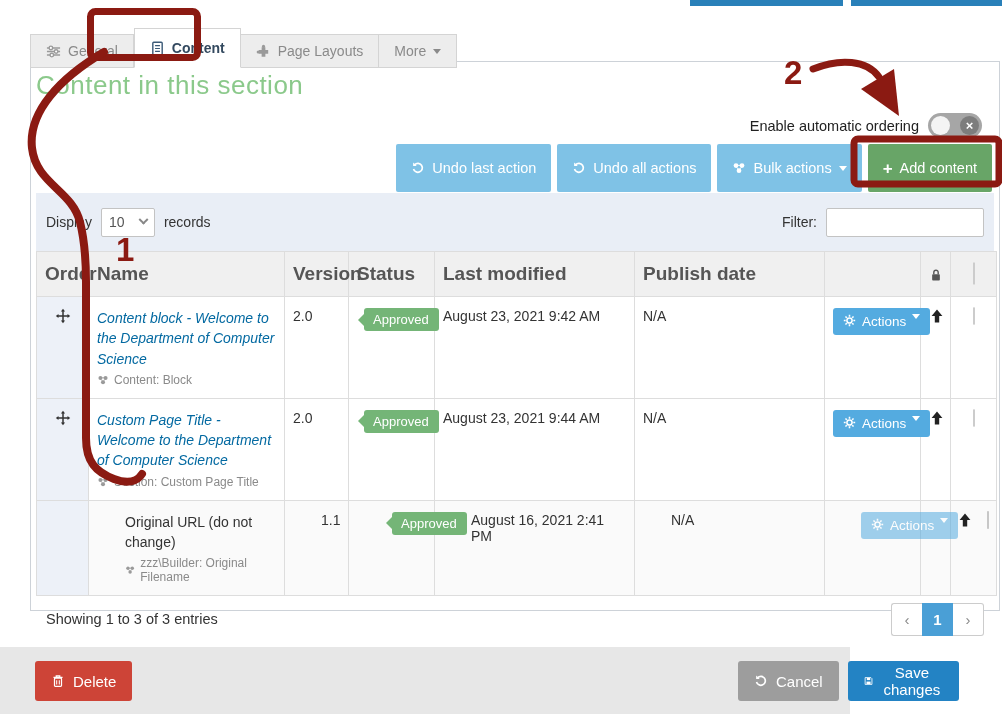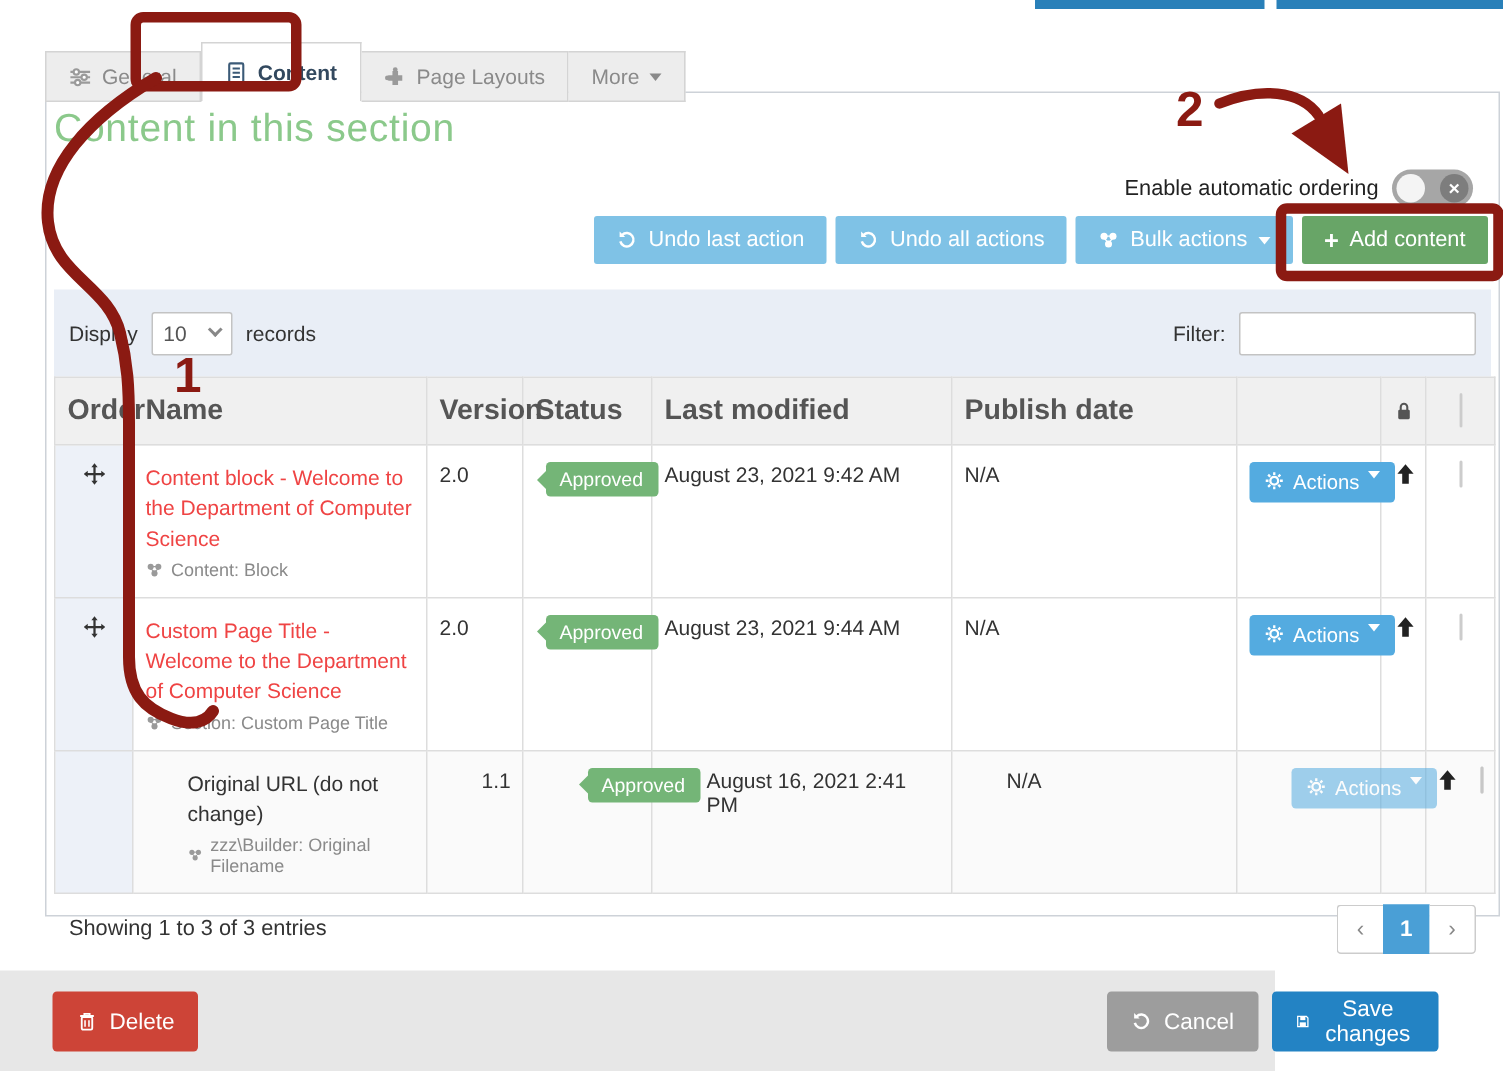--- a/index.html
+++ b/index.html
@@ -38,21 +38,21 @@
   .panel { position:absolute; left:30px; top:61px; width:970px; height:550px; background:#fff; border:1px solid #cdd2d8; }
   .heading { position:absolute; left:5px; top:8px; font-size:26px; font-weight:300; color:#8bc98b; letter-spacing:.5px; }
 
   .ordering { position:absolute; top:51px; right:17px; display:flex; align-items:center; gap:9px; font-size:14.5px; color:#222; }
   .toggle { position:relative; width:54px; height:25px; background:#a6a6a6; border-radius:13px; cursor:pointer; }
   .toggle .knob { position:absolute; left:3px; top:3px; width:19px; height:19px; border-radius:50%; background:#f4f4f4; }
   .toggle .off { position:absolute; right:3px; top:3px; width:19px; height:19px; border-radius:50%; background:#7d7d7d; color:#fff; font-size:13px; font-weight:bold; line-height:19px; text-align:center; }
 
   .toolbar { position:absolute; top:82px; right:7px; display:flex; gap:6px; }
   .btn {
-    height:32px; display:flex; align-items:center; gap:7px; padding:0 15px;
+    height:48px; display:flex; align-items:center; gap:7px; padding:0 15px;
     font-size:14.5px; color:#fff; border:none; border-radius:2px; cursor:pointer; white-space:nowrap;
     font-family:"Liberation Sans", sans-serif;
   }
   .btn-lblue { background:#7fc2e6; }
   .btn-green { background:#68a567; }
   .plus { font-size:17px; font-weight:bold; line-height:1; }
 
   
   .zone { position:absolute; left:5px; top:131px; width:958px; height:384px; background:#e9eef6; }
   .controls { height:58px; display:flex; align-items:center; justify-content:space-between; padding:0 10px; font-size:14px; color:#333; }
@@ -68,21 +68,21 @@
   th, td { border:1px solid #ddd; vertical-align:top; padding:11px 8px; text-align:left; }
   thead th { background:#f0f0f0; color:#555; font-size:19px; height:43px; vertical-align:middle; }
   col.c-order { width:52px; } col.c-name { width:196px; } col.c-ver { width:64px; }
   col.c-status { width:86px; } col.c-mod { width:200px; } col.c-pub { width:190px; }
   col.c-act { width:96px; } col.c-lock { width:30px; } col.c-cb { width:46px; }
   td.order-cell { background:#edf1f8; text-align:center; color:#333; }
   tr.r1, tr.r2 { height:90px; }
   tr.r3 { height:57px; }
   tr.r3 td { background:#fafafa;padding-left:36px; }
   tr.r3 td.order-cell { background:#edf1f8; }
-  a.name-link { color:#ef4444; text-decoration:none; line-height:1.45; display:block; }
+  a.name-link { color:#0369a1; text-decoration:none; line-height:1.45; display:block;font-style:italic; }
   .name-plain { color:#333; line-height:1.45; }
   .subtitle { margin-top:4px; font-size:12px; color:#8a8a8a; display:flex; align-items:center; gap:5px; }
   .badge {
     position:relative; display:inline-block; background:#74b577; color:#fff; font-size:13px;
     padding:4px 10px 4px 9px; border-radius:3px; margin-left:7px;
   }
   .badge::before {
     content:""; position:absolute; left:-6px; top:50%; margin-top:-6px;
     border-top:6px solid transparent; border-bottom:6px solid transparent; border-right:6px solid #74b577;
   }

